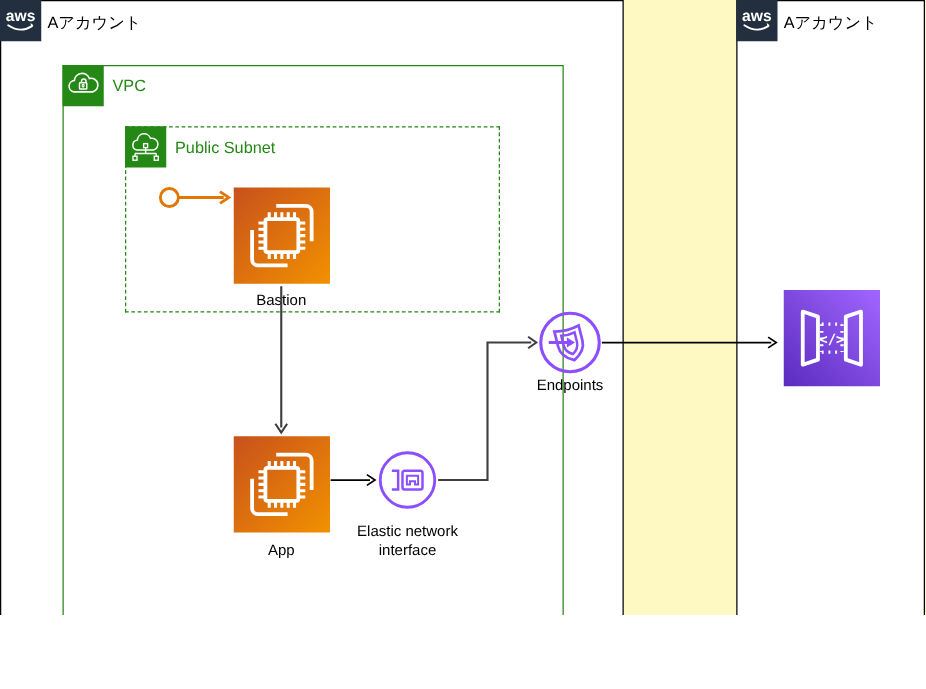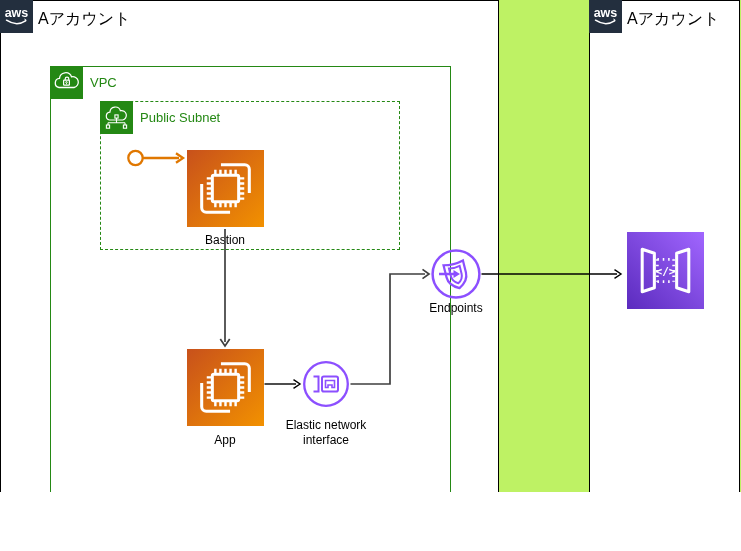--- a/index.html
+++ b/index.html
@@ -1,28 +1,28 @@
 <!DOCTYPE html>
 <html style="--aws-dark: #232F3E; --green: #248814; --blue: #147EBA; --purple: #8C4FFF; --orange-connector: #E07700; --ec2-grad-start: #C8511B; --ec2-grad-end: #F29100; --apigw-grad-start: #5B2BBE; --apigw-grad-end: #A166FF; --arrow-black: #000000; --arrow-gray: #3F3F3F; --white: #FFFFFF;"><head>
 <meta charset="utf-8">
 <style>
   html,body{margin:0;padding:0;background:#fff;}
   .canvas{
-    position:relative;width:741px;height:492px;background:#bef264;overflow:hidden;
+    position:relative;width:741px;height:492px;background:#fef9c3;overflow:hidden;
     font-family:"Liberation Sans",sans-serif;color:#000;
   }
   
   .account{position:absolute;border:1.5px solid #000;background:#fff;box-sizing:content-box;}
   .account-a{left:0;top:0;width:497px;height:547px;}
   .account-b{left:589px;top:0;width:149px;height:547px;}
   .aws-tile{position:absolute;left:-1.5px;top:-1.5px;width:33px;height:33px;background:var(--aws-dark);}
-  .account-label{position:absolute;left:37px;top:8px;font-size:16px;white-space:nowrap;}
+  .account-label{position:absolute;left:37px;top:8px;font-size:13px;white-space:nowrap;}
   
   .group{position:absolute;box-sizing:border-box;}
-  .vpc{left:50px;top:66px;width:401px;height:448px;border:1.3px solid var(--green);}
+  .vpc{left:50px;top:52px;width:401px;height:448px;border:1.3px solid var(--green);}
   .subnet-public{left:100px;top:101px;width:300px;height:149px;border:1.2px dashed var(--green);}
   .subnet-private{left:100px;top:301px;width:300px;height:148px;border:1.2px dashed var(--blue);}
   .group-tile{position:absolute;left:-1.3px;top:-1.3px;width:33px;height:33px;}
   .tile-green{background:var(--green);}
   .tile-blue{background:var(--blue);}
   .group-label{position:absolute;left:39px;top:8px;font-size:13px;white-space:nowrap;}
   .label-green{color:var(--green);}
   .label-blue{color:var(--blue);}
   
   .node-tile{position:absolute;width:77px;height:77px;z-index:4;}

